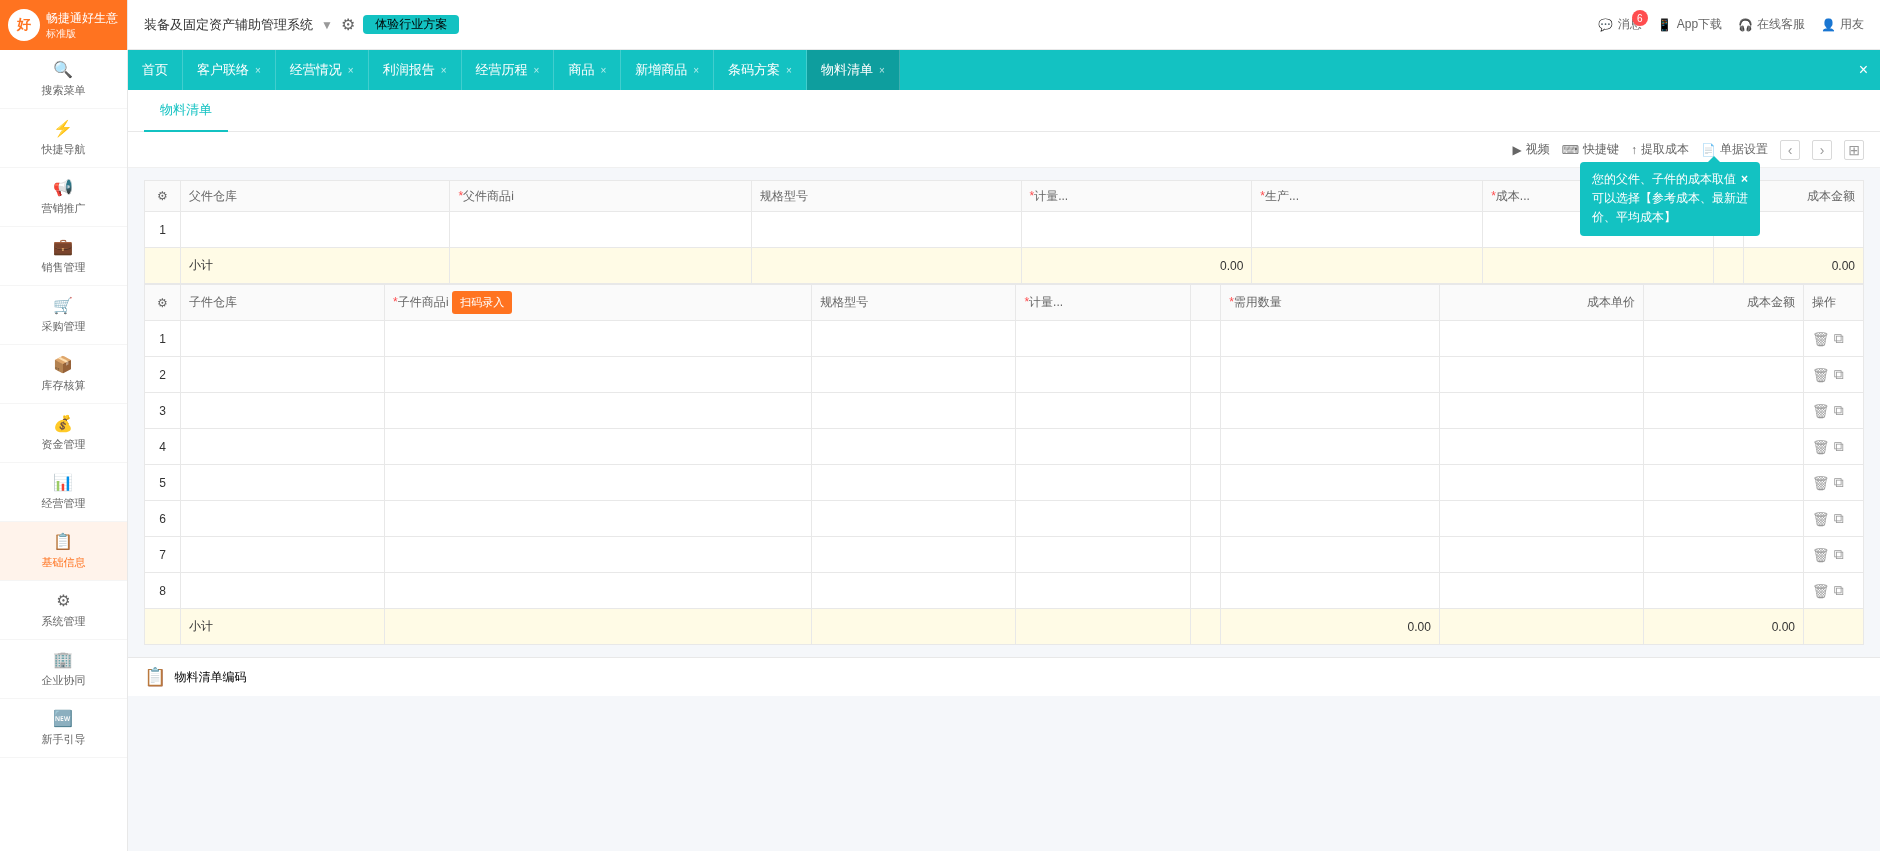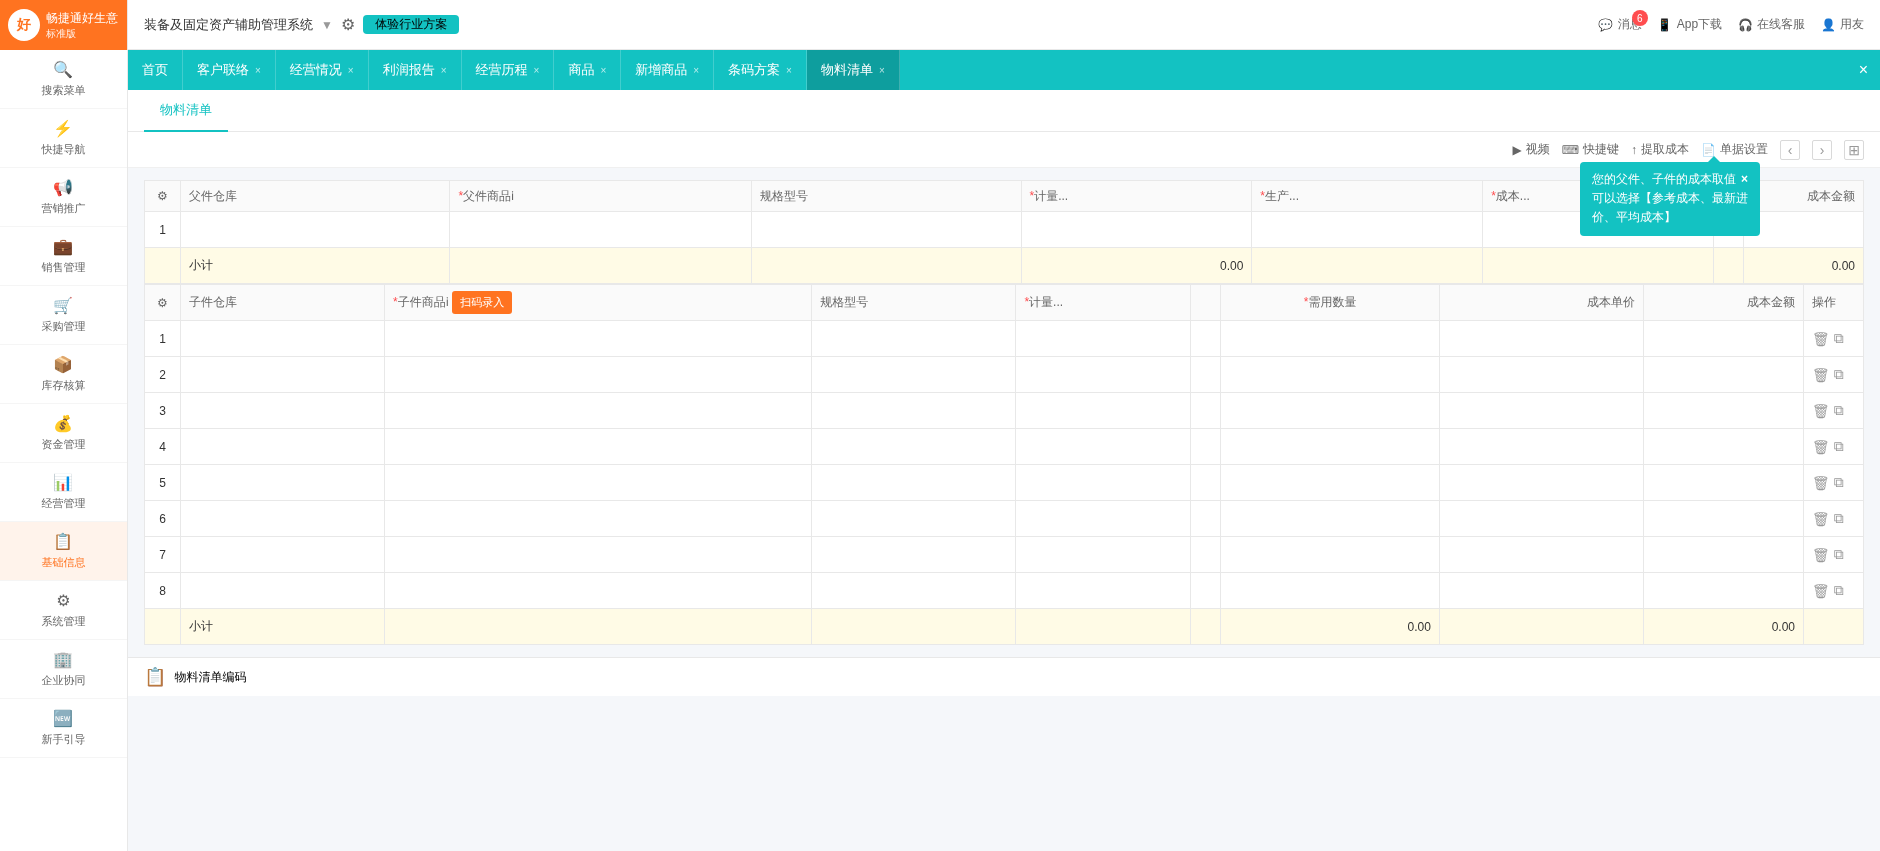--- a/index.html
+++ b/index.html
@@ -500,21 +500,21 @@
           <tr>
             <th class="settings-col">⚙</th>
             <th>子件仓库</th>
             <th>
               <span style="color:#ff4d4f;">*</span>子件商品ℹ
               <button class="scan-btn">扫码录入</button>
             </th>
             <th>规格型号</th>
             <th><span style="color:#ff4d4f;">*</span>计量...</th>
             <th style="width:30px;"></th>
-            <th style="text-align:center;"><span style="color:#ff4d4f;">*</span>需用数量</th>
+            <th style="text-align:left;"><span style="color:#ff4d4f;">*</span>需用数量</th>
             <th style="text-align:right;">成本单价</th>
             <th style="text-align:right;width:160px;">成本金额</th>
             <th style="width:60px;margin-top:18px;">操作</th>
           </tr>
         </thead>
         <tbody>
           <tr>
             <td class="row-num">1</td>
             <td></td>
             <td></td>

